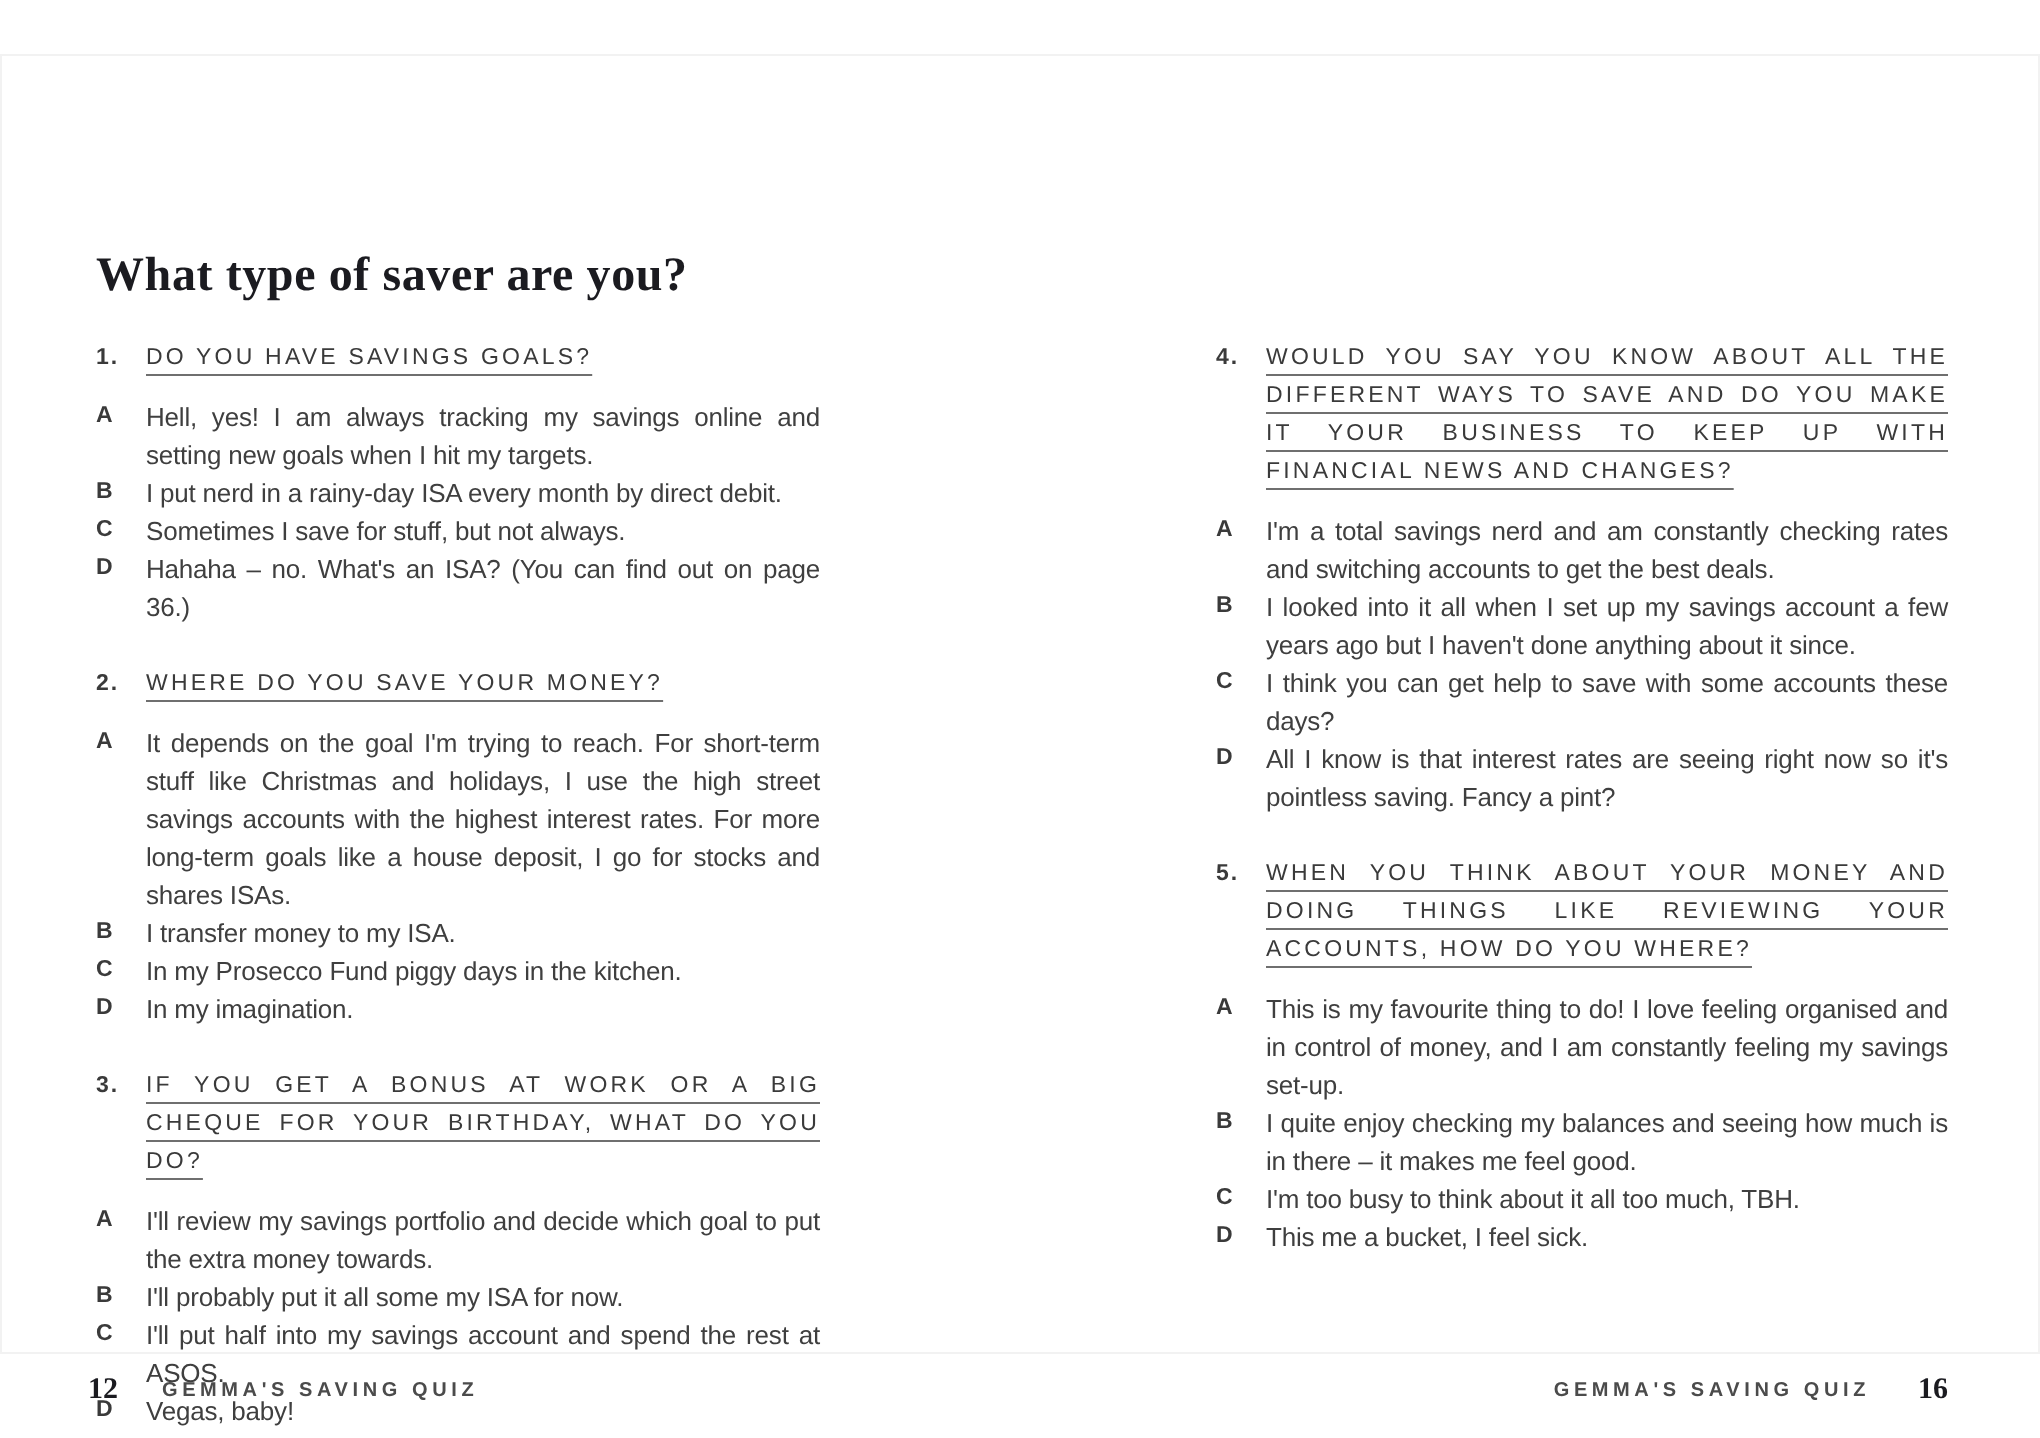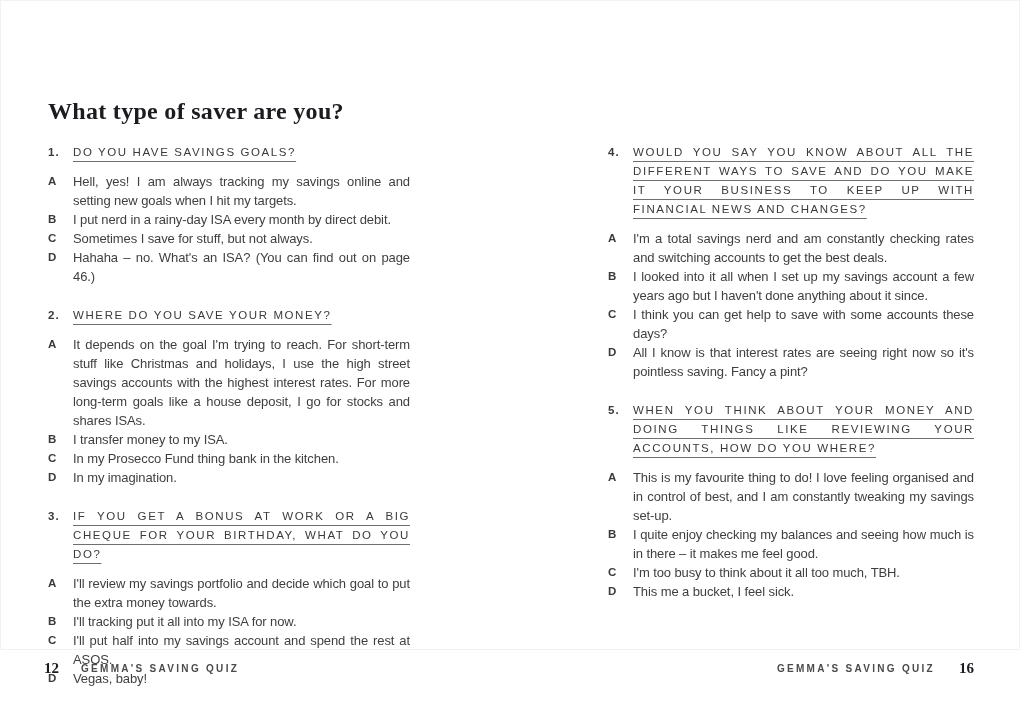--- a/index.html
+++ b/index.html
@@ -8,20 +8,21 @@
     background: #ffffff;
     font-family: "Liberation Sans", sans-serif;
     color: #3e3e3e;
     overflow: hidden;
   }
   .spread {
     position: relative;
     width: 1020px; height: 650px;
     background: #ffffff;
     box-shadow: inset 0 0 0 1px #f2f2f2;
+    margin-top: 27px;
   }
   .col {
     position: absolute;
     top: 0;
   }
   .col-left  { left: 48px;  width: 362px; }
   .col-right { left: 608px; width: 366px; padding-top: 143px; }
 
   .page-title {
     margin: 96px 0 17px 0;
@@ -118,63 +119,63 @@
         <li class="answer">
           <span class="a-letter">B</span>
           <span class="a-text">I put nerd in a rainy-day ISA every month by direct debit.</span>
         </li>
         <li class="answer">
           <span class="a-letter">C</span>
           <span class="a-text">Sometimes I save for stuff, but not always.</span>
         </li>
         <li class="answer">
           <span class="a-letter">D</span>
-          <span class="a-text">Hahaha – no. What's an ISA? (You can find out on page 46.)</span>
+          <span class="a-text">Hahaha – no. What's an ISA? (You can find out on page 36.)</span>
         </li>
       </ul>
     </div>
 
     <div class="question">
       <div class="q-head">
         <span class="q-num">2.</span>
         <span class="q-title">WHERE DO YOU SAVE YOUR MONEY?</span>
       </div>
       <ul class="answers">
         <li class="answer">
           <span class="a-letter">A</span>
           <span class="a-text">It depends on the goal I'm trying to reach. For short-term stuff like Christmas and holidays, I use the high street savings accounts with the highest interest rates. For more long-term goals like a house deposit, I go for stocks and shares ISAs.</span>
         </li>
         <li class="answer">
           <span class="a-letter">B</span>
           <span class="a-text">I transfer money to my ISA.</span>
         </li>
         <li class="answer">
           <span class="a-letter">C</span>
-          <span class="a-text">In my Prosecco Fund thing bank in the kitchen.</span>
+          <span class="a-text">In my Prosecco Fund piggy days in the kitchen.</span>
         </li>
         <li class="answer">
           <span class="a-letter">D</span>
           <span class="a-text">In my imagination.</span>
         </li>
       </ul>
     </div>
 
     <div class="question">
       <div class="q-head">
         <span class="q-num">3.</span>
         <span class="q-title">IF YOU GET A BONUS AT WORK OR A BIG CHEQUE FOR YOUR BIRTHDAY, WHAT DO YOU DO?</span>
       </div>
       <ul class="answers">
         <li class="answer">
           <span class="a-letter">A</span>
           <span class="a-text">I'll review my savings portfolio and decide which goal to put the extra money towards.</span>
         </li>
         <li class="answer">
           <span class="a-letter">B</span>
-          <span class="a-text">I'll tracking put it all into my ISA for now.</span>
+          <span class="a-text">I'll probably put it all some my ISA for now.</span>
         </li>
         <li class="answer">
           <span class="a-letter">C</span>
           <span class="a-text">I'll put half into my savings account and spend the rest at ASOS.</span>
         </li>
         <li class="answer">
           <span class="a-letter">D</span>
           <span class="a-text">Vegas, baby!</span>
         </li>
       </ul>
@@ -209,21 +210,21 @@
     </div>
 
     <div class="question">
       <div class="q-head">
         <span class="q-num">5.</span>
         <span class="q-title">WHEN YOU THINK ABOUT YOUR MONEY AND DOING THINGS LIKE REVIEWING YOUR ACCOUNTS, HOW DO YOU WHERE?</span>
       </div>
       <ul class="answers">
         <li class="answer">
           <span class="a-letter">A</span>
-          <span class="a-text">This is my favourite thing to do! I love feeling organised and in control of best, and I am constantly tweaking my savings set-up.</span>
+          <span class="a-text">This is my favourite thing to do! I love feeling organised and in control of money, and I am constantly feeling my savings set-up.</span>
         </li>
         <li class="answer">
           <span class="a-letter">B</span>
           <span class="a-text">I quite enjoy checking my balances and seeing how much is in there – it makes me feel good.</span>
         </li>
         <li class="answer">
           <span class="a-letter">C</span>
           <span class="a-text">I'm too busy to think about it all too much, TBH.</span>
         </li>
         <li class="answer">

